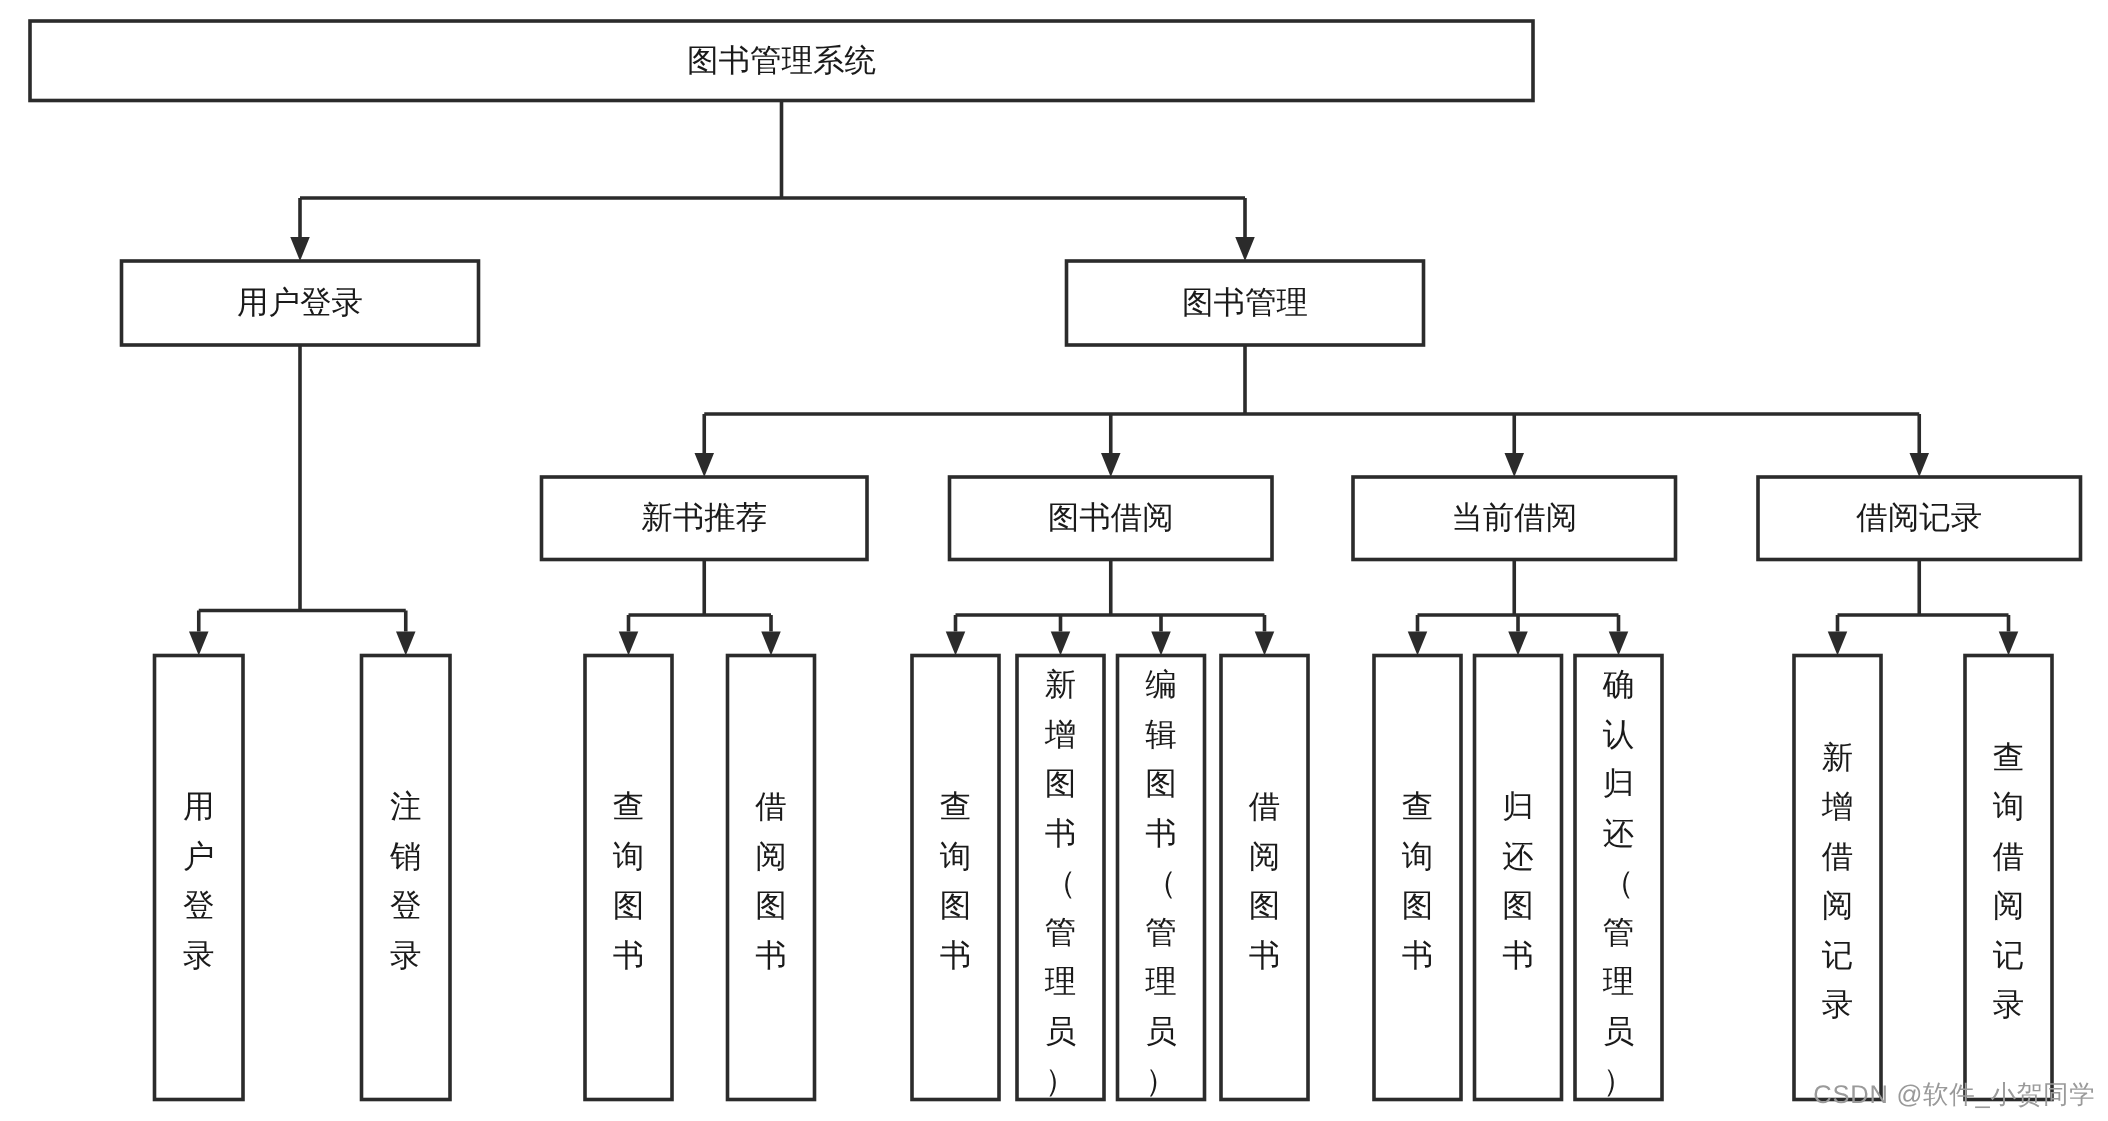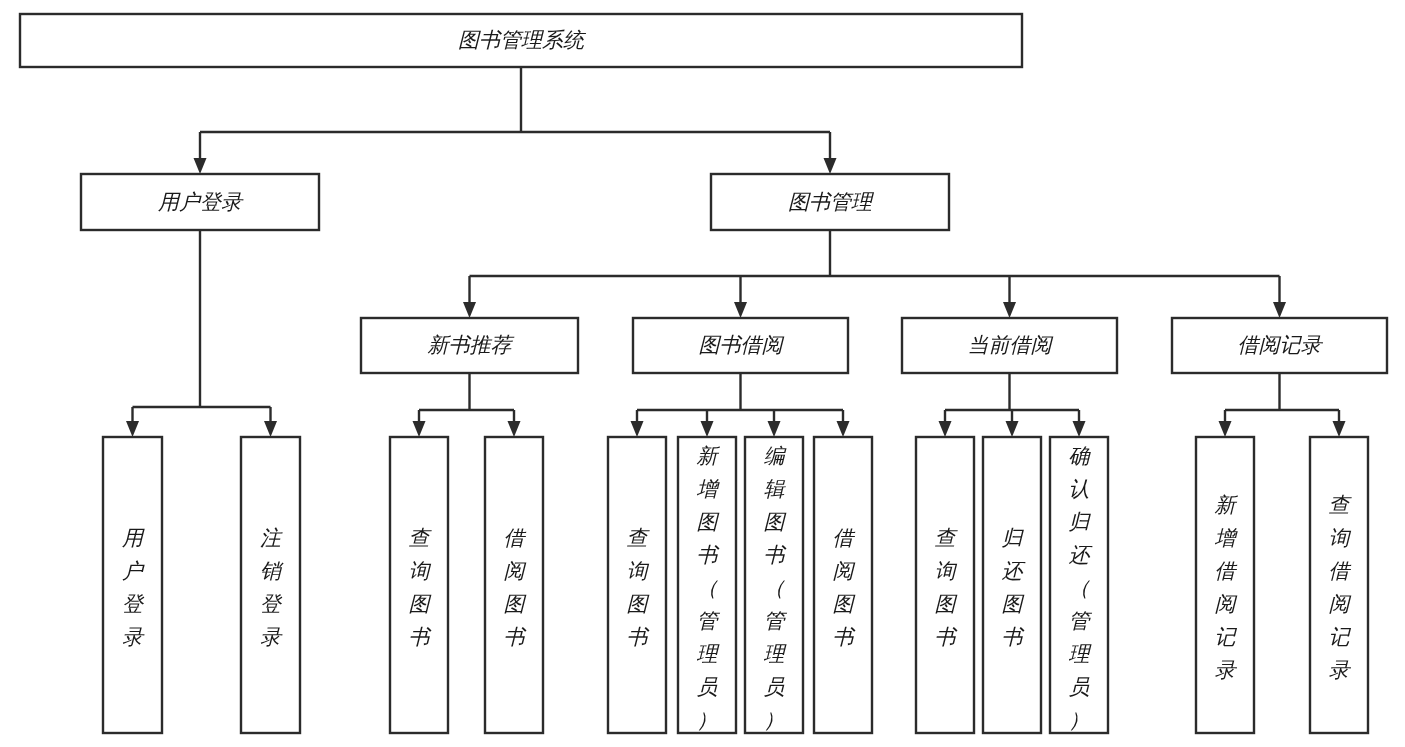--- a/index.html
+++ b/index.html
@@ -7,21 +7,20 @@
     padding: 0;
     background: #ffffff;
   }
   #canvas {
     position: relative;
     width: 1405px;
     height: 747px;
     background: #ffffff;
     font-family: "Liberation Sans", "DejaVu Sans", sans-serif;
     overflow: hidden;
-    font-style: italic;
   }
   #diagram-svg {
     position: absolute;
     left: 0;
     top: 0;
     width: 1405px;
     height: 747px;
   }
   .node-rect {
     fill: #ffffff;
@@ -198,13 +197,14 @@
         <g>
           <rect class="node-rect" x="1196" y="437" width="58" height="296"></rect>
           <text class="node-label-v" x="1225" y="511.74"><tspan x="1225" dy="0">新</tspan><tspan x="1225" dy="33">增</tspan><tspan x="1225" dy="33">借</tspan><tspan x="1225" dy="33">阅</tspan><tspan x="1225" dy="33">记</tspan><tspan x="1225" dy="33">录</tspan></text>
         </g>
         <g>
           <rect class="node-rect" x="1310" y="437" width="58" height="296"></rect>
           <text class="node-label-v" x="1339" y="511.74"><tspan x="1339" dy="0">查</tspan><tspan x="1339" dy="33">询</tspan><tspan x="1339" dy="33">借</tspan><tspan x="1339" dy="33">阅</tspan><tspan x="1339" dy="33">记</tspan><tspan x="1339" dy="33">录</tspan></text>
         </g>
       </g>
   </svg>
+  <div class="watermark">CSDN @软件_小贺同学</div>
 </div>
 
 </body></html>

